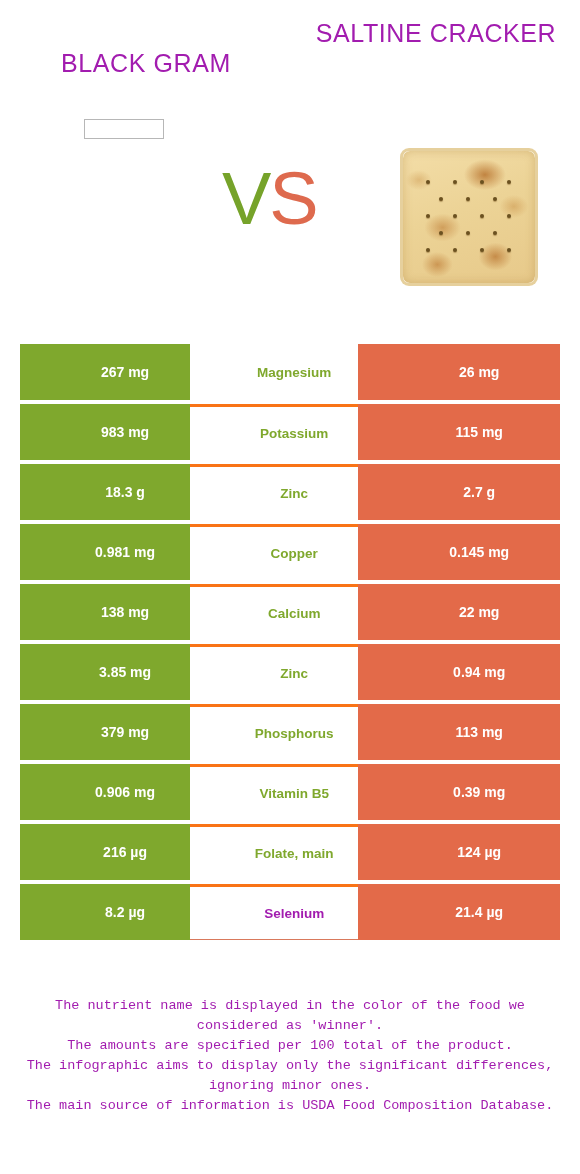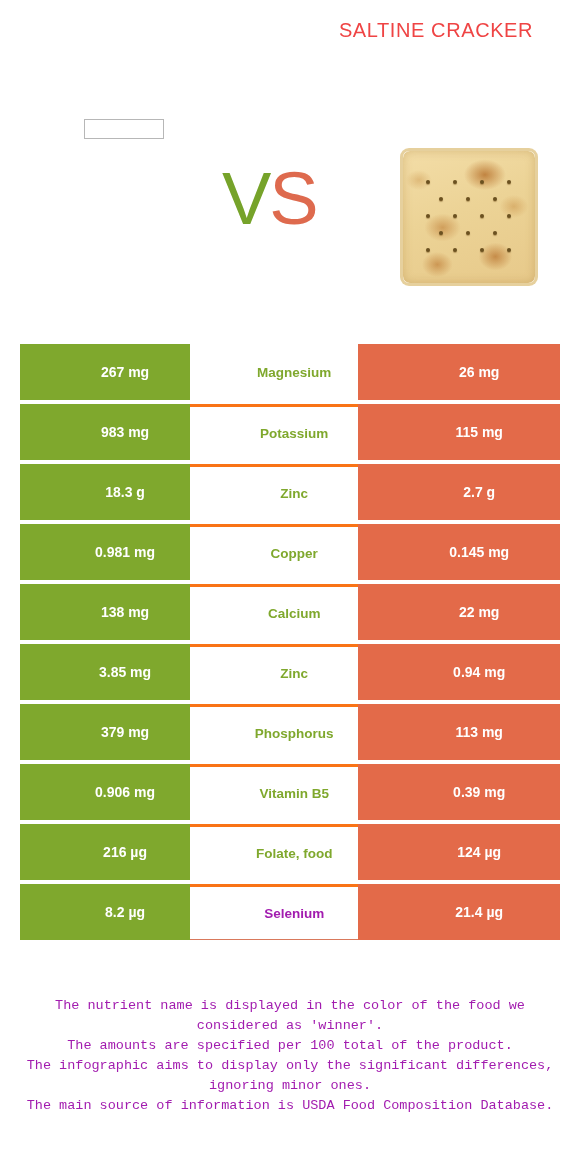--- a/index.html
+++ b/index.html
@@ -19,23 +19,23 @@
   
   .header {
     position: relative;
     width: 580px;
     height: 320px;
   }
   .title {
     position: absolute;
     font-family: "Liberation Sans", sans-serif;
     font-weight: 300;
-    font-size: 20px;
+    font-size: 25px;
     letter-spacing: 0.6px;
-    color: #ef4444;
+    color: #a21caf;
     line-height: 1.25;
     text-align: center;
     white-space: pre-line;
   }
   .title-left {
     left: 8px;
     top: 48px;
     width: 276px;
   }
   .title-right {
@@ -175,20 +175,21 @@
     color: #a21caf;
     font-family: Liberation Mono, monospace;
   }
   .footer p { margin: 0; }
 </style>
 </head>
 <body>
 
 <div class="header">
 
+  <div class="title title-left">BLACK GRAM</div>
   <div class="title title-right">SALTINE CRACKER</div>
 
   <div class="img-placeholder"></div>
 
   <div class="vs">
     <span class="v">V</span><span class="s">S</span>
   </div>
 
   <div class="cracker-wrap">
     <div class="cracker"></div>
@@ -250,21 +251,21 @@
       <div class="cell cell-mid">Phosphorus</div>
       <div class="cell cell-right">113 mg</div>
     </div>
     <div class="row">
       <div class="cell cell-left">0.906 mg</div>
       <div class="cell cell-mid">Vitamin B5</div>
       <div class="cell cell-right">0.39 mg</div>
     </div>
     <div class="row">
       <div class="cell cell-left">216 µg</div>
-      <div class="cell cell-mid">Folate, food</div>
+      <div class="cell cell-mid">Folate, main</div>
       <div class="cell cell-right">124 µg</div>
     </div>
     <div class="row">
       <div class="cell cell-left">8.2 µg</div>
       <div class="cell cell-mid winner-right">Selenium</div>
       <div class="cell cell-right">21.4 µg</div>
     </div>
   </div>
 
 <div class="footer">

